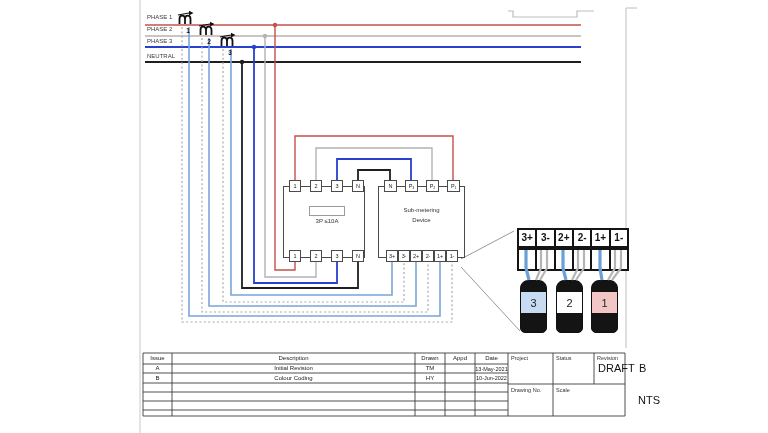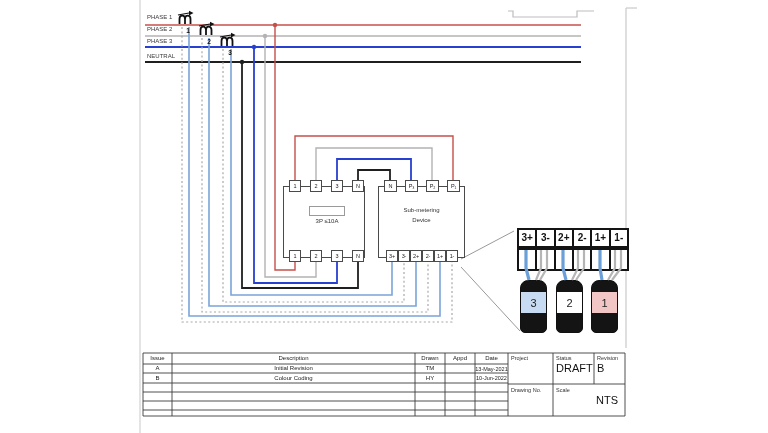--- a/index.html
+++ b/index.html
@@ -23,21 +23,21 @@
          border-radius:8px 8px 5px 5px;overflow:hidden;background:#141414;}
   .cable .cap{height:11px;background:#141414;}
   .cable .band{height:21px;display:flex;align-items:center;justify-content:center;font-size:11px;color:#222;}
   .cable .bot{height:18px;background:#141414;}
   #cable3 .band{background:var(--cable3_band,#c7dcf2);}
   #cable2 .band{background:var(--cable2_band,#ffffff);}
   #cable1 .band{background:var(--cable1_band,#f3c6c6);}
   .tb-cell{position:absolute;font-size:6px;color:#222;text-align:center;white-space:nowrap;}
   .tb-cell.small{font-size:5.5px;}
   .tb-small{position:absolute;font-size:5.5px;color:#333;white-space:nowrap;}
-  .tb-big{position:absolute;font-size:11px;color:#111;white-space:nowrap;}
+  .tb-big{position:absolute;font-size:11px;color:#111;white-space:nowrap;margin-left:42px;}
 </style>
 </head>
 <body>
 
 <div id="canvas">
 
   <svg class="layer" width="768" height="433" viewBox="0 0 768 433">
 
     <g>
       <line x1="140" y1="0" x2="140" y2="433" stroke="#d2d2d2" stroke-width="1.2"></line>

